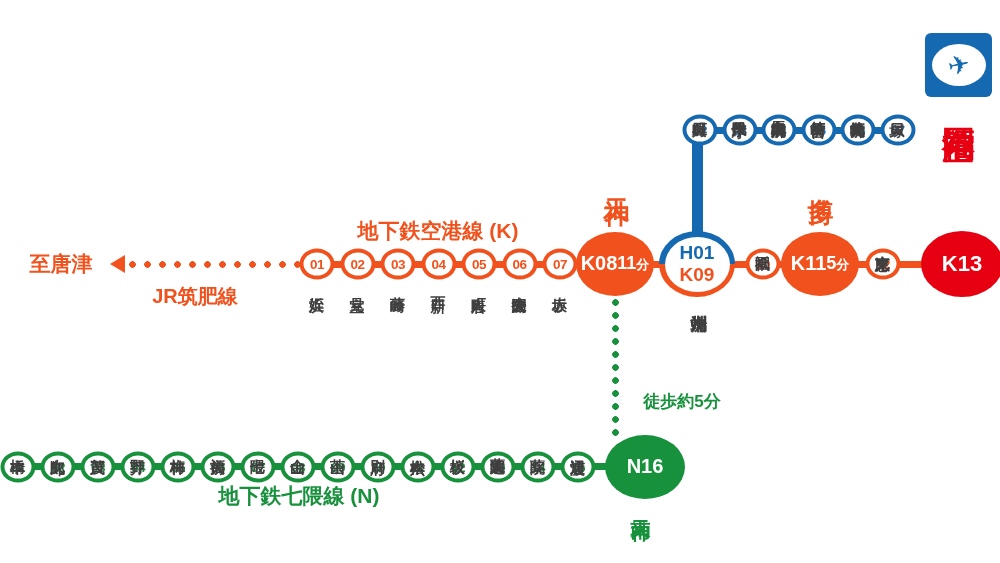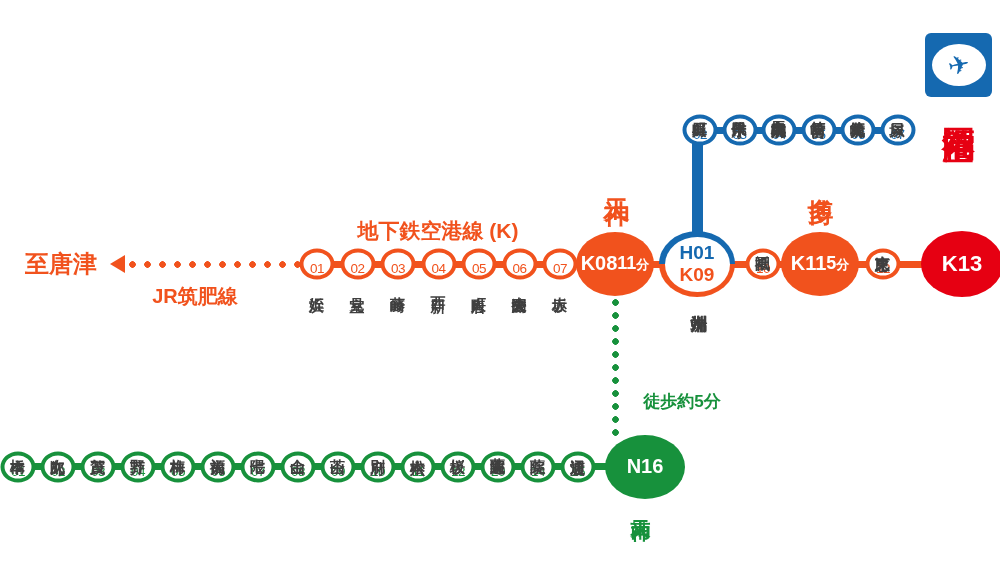--- a/index.html
+++ b/index.html
@@ -26,22 +26,22 @@
     border-top:9px solid transparent;border-bottom:9px solid transparent;
     border-right:15px solid var(--orange);}
   .walk-dots{position:absolute;z-index:1;width:9px;
     background-image:radial-gradient(circle at 4.5px 5.5px,var(--green) 3px,transparent 3.6px);
     background-size:9px 13px;background-repeat:repeat-y;}
 
   
   .station{position:absolute;width:0;height:0;z-index:3;}
   .circ{position:absolute;left:0;top:0;transform:translate(-50%,-50%);
     width:27px;height:23px;background:#fff;border:4px solid var(--gray);
-    border-radius:50%;display:flex;align-items:flex-end;justify-content:center;
-    font-weight:normal;font-size:13.5px;letter-spacing:-0.5px;}
+    border-radius:50%;display:flex;align-items:center;justify-content:center;
+    font-weight:bold;font-size:13.5px;letter-spacing:-0.5px;}
   .circ.kuko{border-color:var(--orange);color:var(--orange);}
   .circ.hakozaki{border-color:var(--blue);color:var(--blue);}
   .circ.nanakuma{border-color:var(--green);color:var(--green);}
   .sname{position:absolute;left:0;transform:translateX(-50%);
     writing-mode:vertical-rl;text-orientation:upright;white-space:nowrap;
     color:var(--gray);font-weight:bold;font-size:15px;line-height:1.0;letter-spacing:0.5px;}
   .sname.below{top:21px;}
   .sname.above{bottom:19px;}
 
   
@@ -89,22 +89,23 @@
   <div class="jr-arrow" style="left:110px;top:255px;"></div>
   <div class="jr-dots" style="left:128px;top:260px;width:178px;"></div>
 
   <div class="track kuko-track" style="left:308px;top:261px;width:656px;height:7px;"></div>
   <div class="track hakozaki-track" style="left:700px;top:127px;width:198px;height:7px;"></div>
   <div class="track hakozaki-track" style="left:692px;top:130px;width:11px;height:110px;"></div>
   <div class="track nanakuma-track" style="left:16px;top:463px;width:630px;height:7px;"></div>
   <div class="walk-dots" style="left:611px;top:297px;height:144px;"></div>
 
   <div class="hlbl c-orange" style="left:438px;top:231px;font-size:21px;">地下鉄空港線 (K)</div>
+  <div class="hlbl c-green" style="left:299px;top:496px;font-size:21px;">地下鉄七隈線 (N)</div>
   <div class="hlbl c-orange" style="left:195px;top:296px;font-size:20px;">JR筑肥線</div>
-  <div class="hlbl c-orange" style="left:61px;top:264px;font-size:24px;">至唐津</div>
+  <div class="hlbl c-orange" style="left:61px;top:264px;font-size:21px;">至唐津</div>
   <div class="hlbl c-green" style="left:682px;top:401px;font-size:17px;">徒歩約5分</div>
 
   <div id="kuko-stations">
       <div class="station" style="left: 317px; top: 264px;">
         <div class="circ kuko">
           <span>01</span>
         </div>
         <div class="sname below">姪浜</div>
       </div>
       <div class="station" style="left: 357.5px; top: 264px;">

